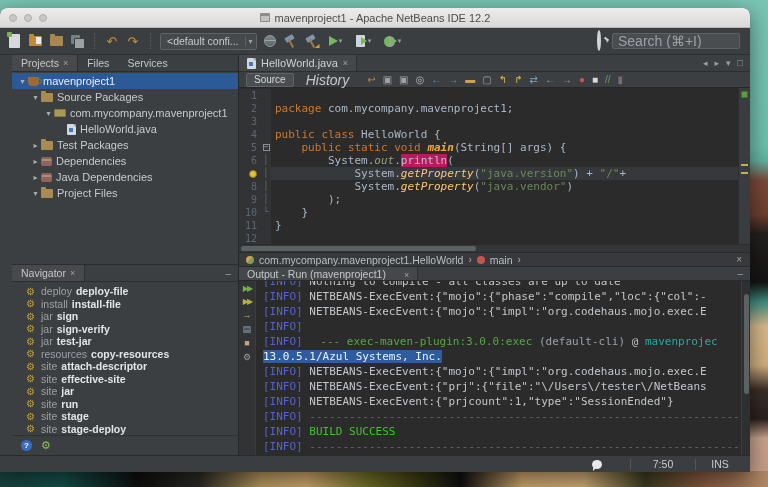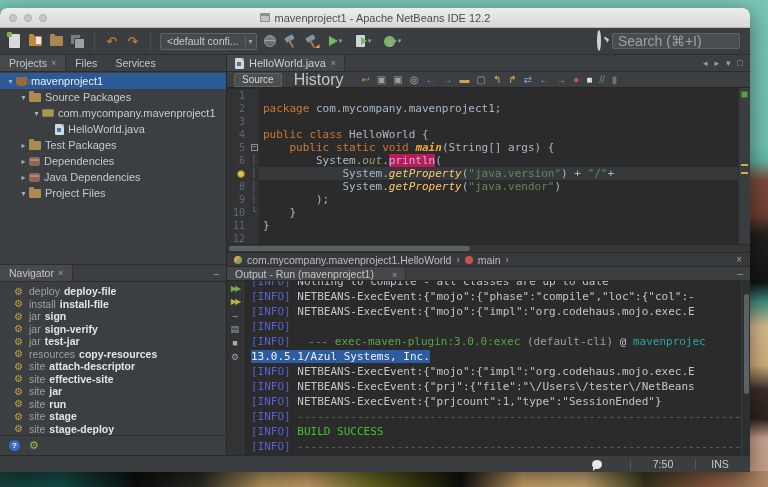--- a/index.html
+++ b/index.html
@@ -49,21 +49,21 @@
   .pg{width:9px;height:12px;background:#cfd6db;border-radius:1px;margin-right:-4px;}
   .pie{width:11px;height:11px;border-radius:50%;background:linear-gradient(90deg,#74b85c 50%,#9aa0a6 50%);margin-right:-4px;}
   .search-wrap{margin-left:auto;display:flex;align-items:center;gap:3px;padding-right:4px;}
   .mag-c{width:7px;height:7px;border:2px solid #cfd4d8;border-radius:50%;position:relative;}
   .mag-c::after{content:"";position:absolute;left:5px;top:6px;width:5px;height:2px;background:#cfd4d8;transform:rotate(40deg);}
   .search-input{width:128px;height:16px;background:#494d4f;border:1px solid #5e6264;border-radius:2px;
     color:#cfd3d6;font-size:14px;padding:0 5px;outline:none;font-family:"Liberation Sans",sans-serif;}
   .search-input::placeholder{color:#9aa0a6;}
   
   .main{flex:1 1 auto;display:flex;min-height:0;}
-  .leftcol{width:227px;flex:0 0 227px;border-right:1px solid #272727;display:flex;flex-direction:column;background:#3c3f41;}
+  .leftcol{width:227px;flex:0 0 227px;border-right:1px solid #272727;display:flex;flex-direction:column;background:#3c3f41;margin-left:12px;}
   .tabbar{height:17px;flex:0 0 17px;background:#3c3f41;border-bottom:1px solid #2b2d2f;display:flex;align-items:stretch;font-size:10.5px;color:#c3c7ca;}
   .ptab,.tab1{display:flex;align-items:center;gap:4px;padding:0 9px;}
   .ptab.active,.tab1.active{background:#47494b;border-right:1px solid #2e3032;}
   .tclose{color:#9aa0a6;font-size:9px;}
   .panel-min{margin-left:auto;color:#9aa0a6;padding:0 7px;font-size:10px;display:flex;align-items:center;}
   .projects-panel{height:210px;flex:0 0 210px;display:flex;flex-direction:column;border-bottom:1px solid #2b2d2f;}
   .tree{flex:1;overflow:hidden;padding-top:1px;}
   .tree-row{height:16px;display:flex;align-items:center;font-size:11px;color:#c6cace;white-space:nowrap;}
   .tree-row.sel{background:#2c5a97;color:#e9eef5;}
   .chev{width:11px;font-size:8px;color:#a8aeb4;text-align:center;flex:0 0 11px;}
@@ -93,21 +93,21 @@
   .help-ic{width:11px;height:11px;border-radius:50%;background:#3a6cc4;color:#fff;font-size:8px;font-weight:bold;
     display:inline-flex;align-items:center;justify-content:center;}
   .gear-green{color:#8bbf4e;font-size:11px;line-height:1;}
   
   .rightcol{flex:1;display:flex;flex-direction:column;min-width:0;background:#2b2b2b;}
   .edtabbar{height:17px;flex:0 0 17px;background:#3c3f41;border-bottom:1px solid #2b2d2f;display:flex;align-items:stretch;}
   .edtab{display:flex;align-items:center;gap:5px;padding:0 8px;background:#45484a;border-right:1px solid #2e3032;font-size:11px;color:#ccd0d3;}
   .edtab-controls{margin-left:auto;display:flex;align-items:center;gap:7px;color:#9aa0a6;font-size:9px;padding-right:7px;}
   .edtoolbar{height:16px;flex:0 0 16px;background:#3c3f41;border-bottom:1px solid #272727;display:flex;align-items:center;padding-left:7px;gap:8px;}
   .srcbtn{background:#4a4e50;border:1px solid #606466;border-radius:2px;padding:0 7px;font-size:10px;color:#d5d8da;line-height:12px;}
-  .histbtn{font-size:16px;color:#c3c7ca;padding:0 4px;}
+  .histbtn{font-size:14px;color:#c3c7ca;padding:0 4px;font-style:italic;}
   .edi{font-size:10px;line-height:1;}
   .edi-wrap{display:flex;align-items:center;gap:7px;margin-left:6px;}
   
   .codearea{height:156px;flex:0 0 156px;position:relative;background:#2b2b2b;overflow:hidden;
     font-family:"DejaVu Sans Mono",monospace;font-size:11px;line-height:13px;}
   .code-inner{position:absolute;left:0;top:1px;right:12px;}
   .code-row{display:flex;height:13px;}
   .code-row.cur{background:#36393b;}
   .gut{width:22px;flex:0 0 22px;background:#313335;color:#5f6672;text-align:right;padding-right:4px;font-size:10px;
     display:flex;align-items:center;justify-content:flex-end;}

